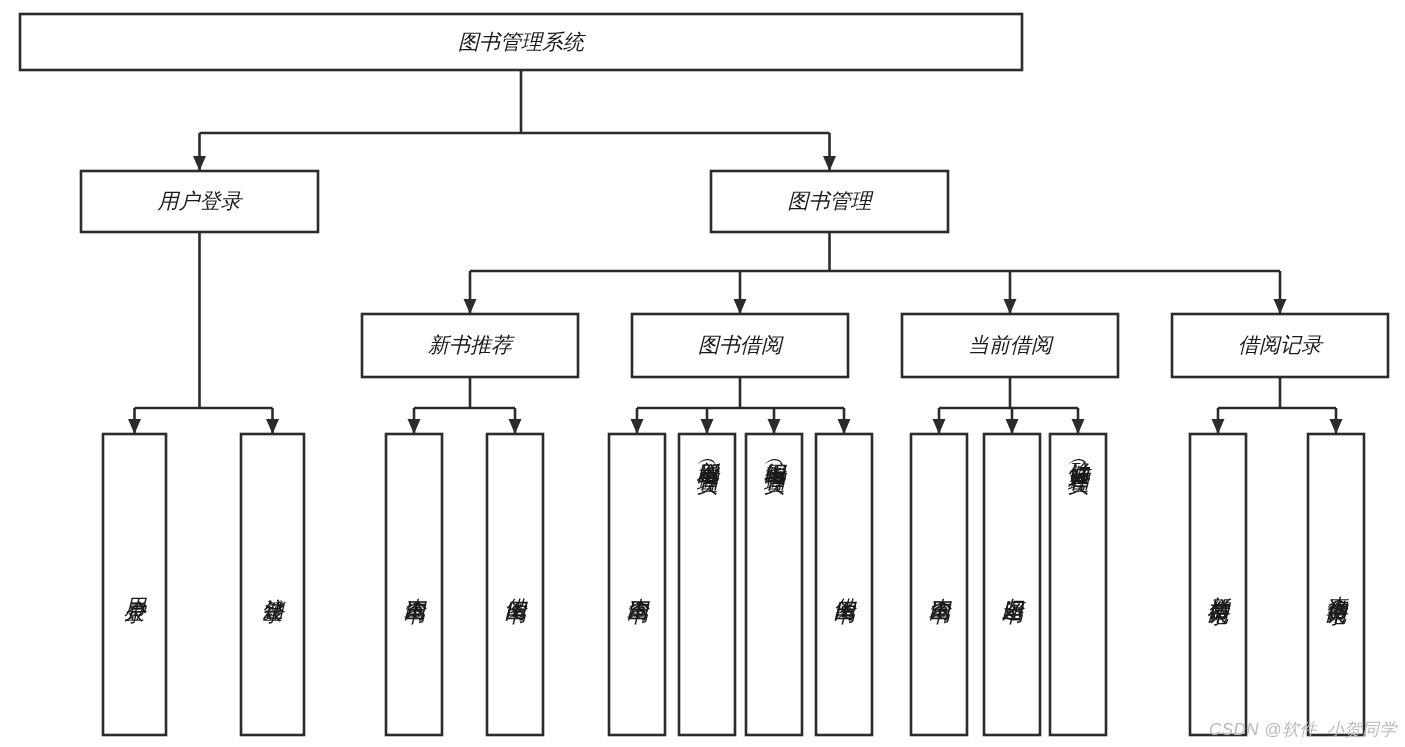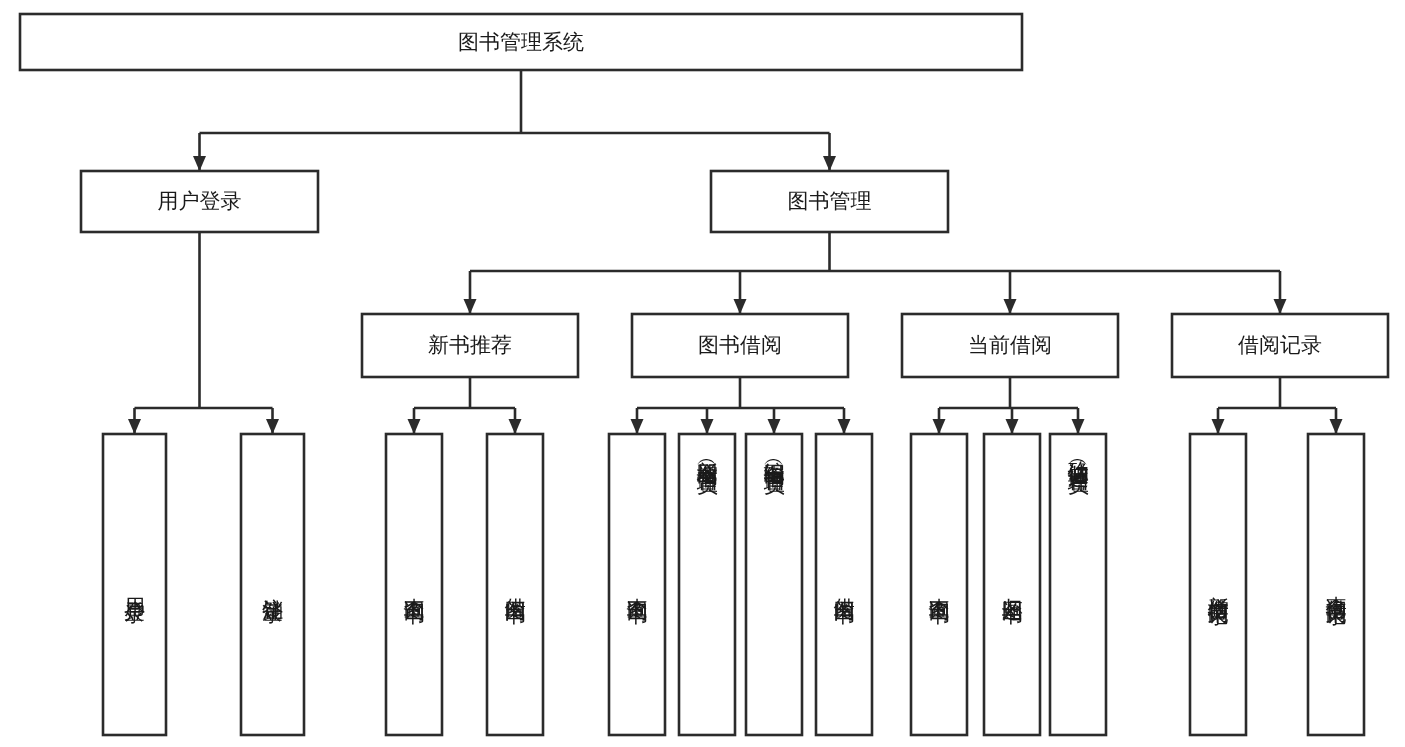--- a/index.html
+++ b/index.html
@@ -12,20 +12,21 @@
     width: 1405px;
     height: 747px;
     font-family: "Liberation Sans", "DejaVu Sans", sans-serif;
     overflow: hidden;
     position: relative;
   }
   #diagram-root {
     position: relative;
     width: 1405px;
     height: 747px;
+    font-style: italic;
   }
   svg#flowchart {
     position: absolute;
     left: 0;
     top: 0;
     width: 1405px;
     height: 747px;
     display: block;
   }
   .node-rect {
@@ -216,14 +217,15 @@
         <span class="node-label-v" style="position: static;">确认归还（管理员）</span>
       </div>
       <div class="vleaf-box center-v" style="left: 1190px; top: 434px; width: 56px; height: 301px; padding-top: 0px;">
         <span class="node-label-v" style="position: static;">新增借阅记录</span>
       </div>
       <div class="vleaf-box center-v" style="left: 1308px; top: 434px; width: 56px; height: 301px; padding-top: 0px;">
         <span class="node-label-v" style="position: static;">查询借阅记录</span>
       </div>
     </div>
 
+  <div id="watermark">CSDN @软件_小贺同学</div>
 
 </div>
 
 </body></html>

